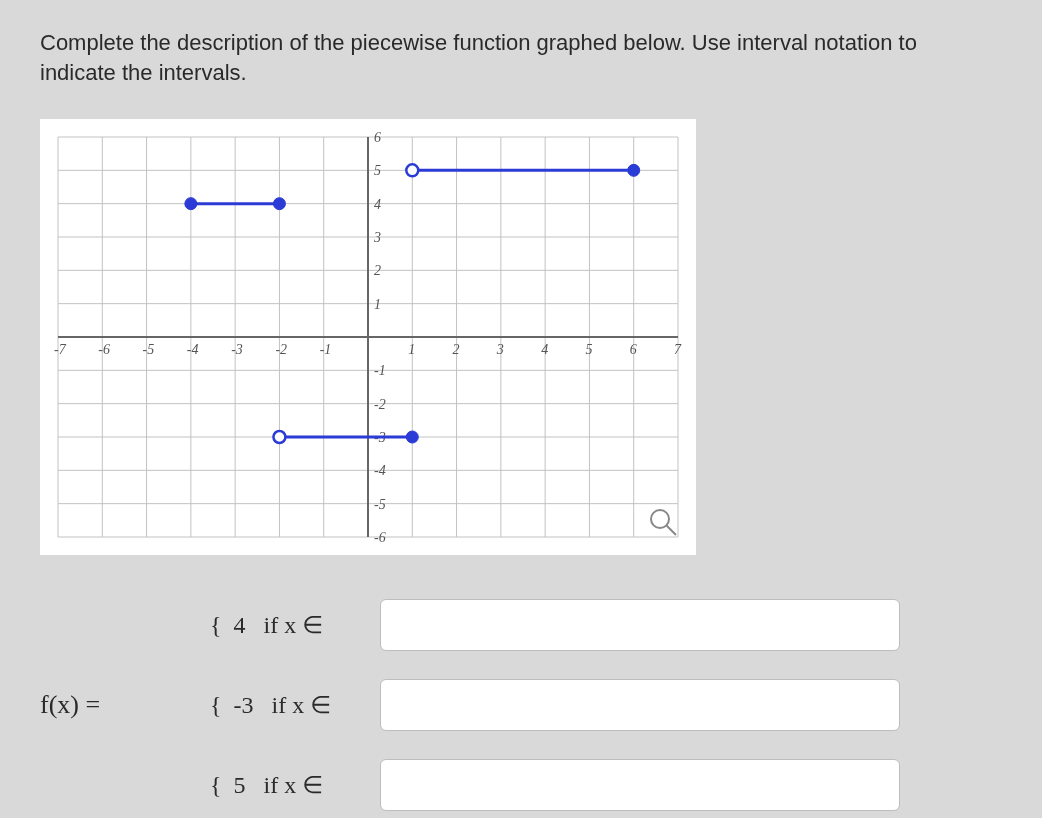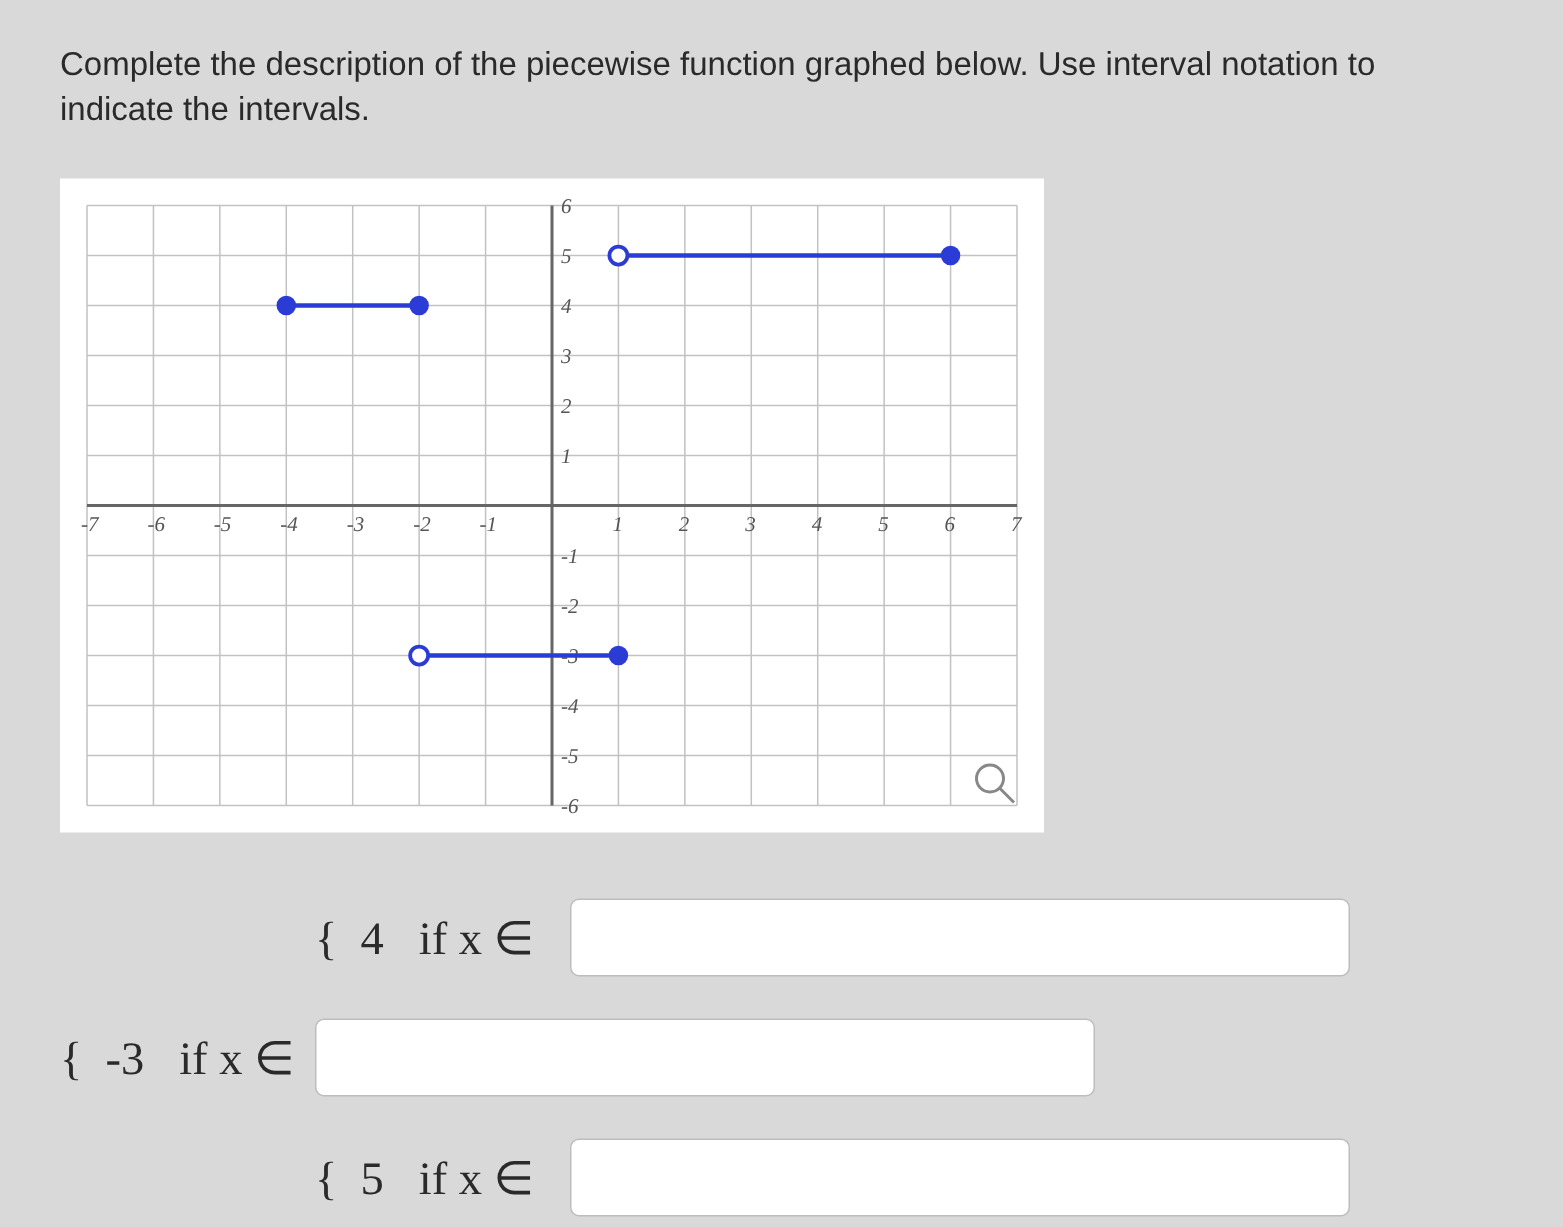--- a/index.html
+++ b/index.html
@@ -39,21 +39,21 @@
   }
   .row {
     display: flex;
     align-items: center;
     height: 56px;
   }
   .lead { width: 170px; font-family: 'Times New Roman', serif; font-size: 26px; }
   .piece {
     width: 170px;
     font-family: 'Times New Roman', serif;
-    font-size: 31px;
+    font-size: 24px;
     white-space: pre;
   }
   .input-box {
     flex: 0 0 520px;
     height: 52px;
     background: #fff;
     border: 1px solid #bdbdbd;
     border-radius: 6px;
     padding: 0 14px;
     font-size: 20px;
@@ -139,20 +139,21 @@
     </svg>
 </div>
 
 <div class="answers">
   <div class="row">
     <span class="lead"></span>
     <span class="piece">{  <span>4</span>   <span>if x ∈</span></span>
     <input class="input-box" type="text" placeholder="" style="">
   </div>
   <div class="row">
+    <span class="lead">f(x) = </span>
     <span class="piece">{  <span>-3</span>   <span>if x ∈</span></span>
     <input class="input-box" type="text" placeholder="" style="">
   </div>
   <div class="row">
     <span class="lead"></span>
     <span class="piece">{  <span>5</span>   <span>if x ∈</span></span>
     <input class="input-box" type="text" placeholder="" style="">
   </div>
 </div>
 

